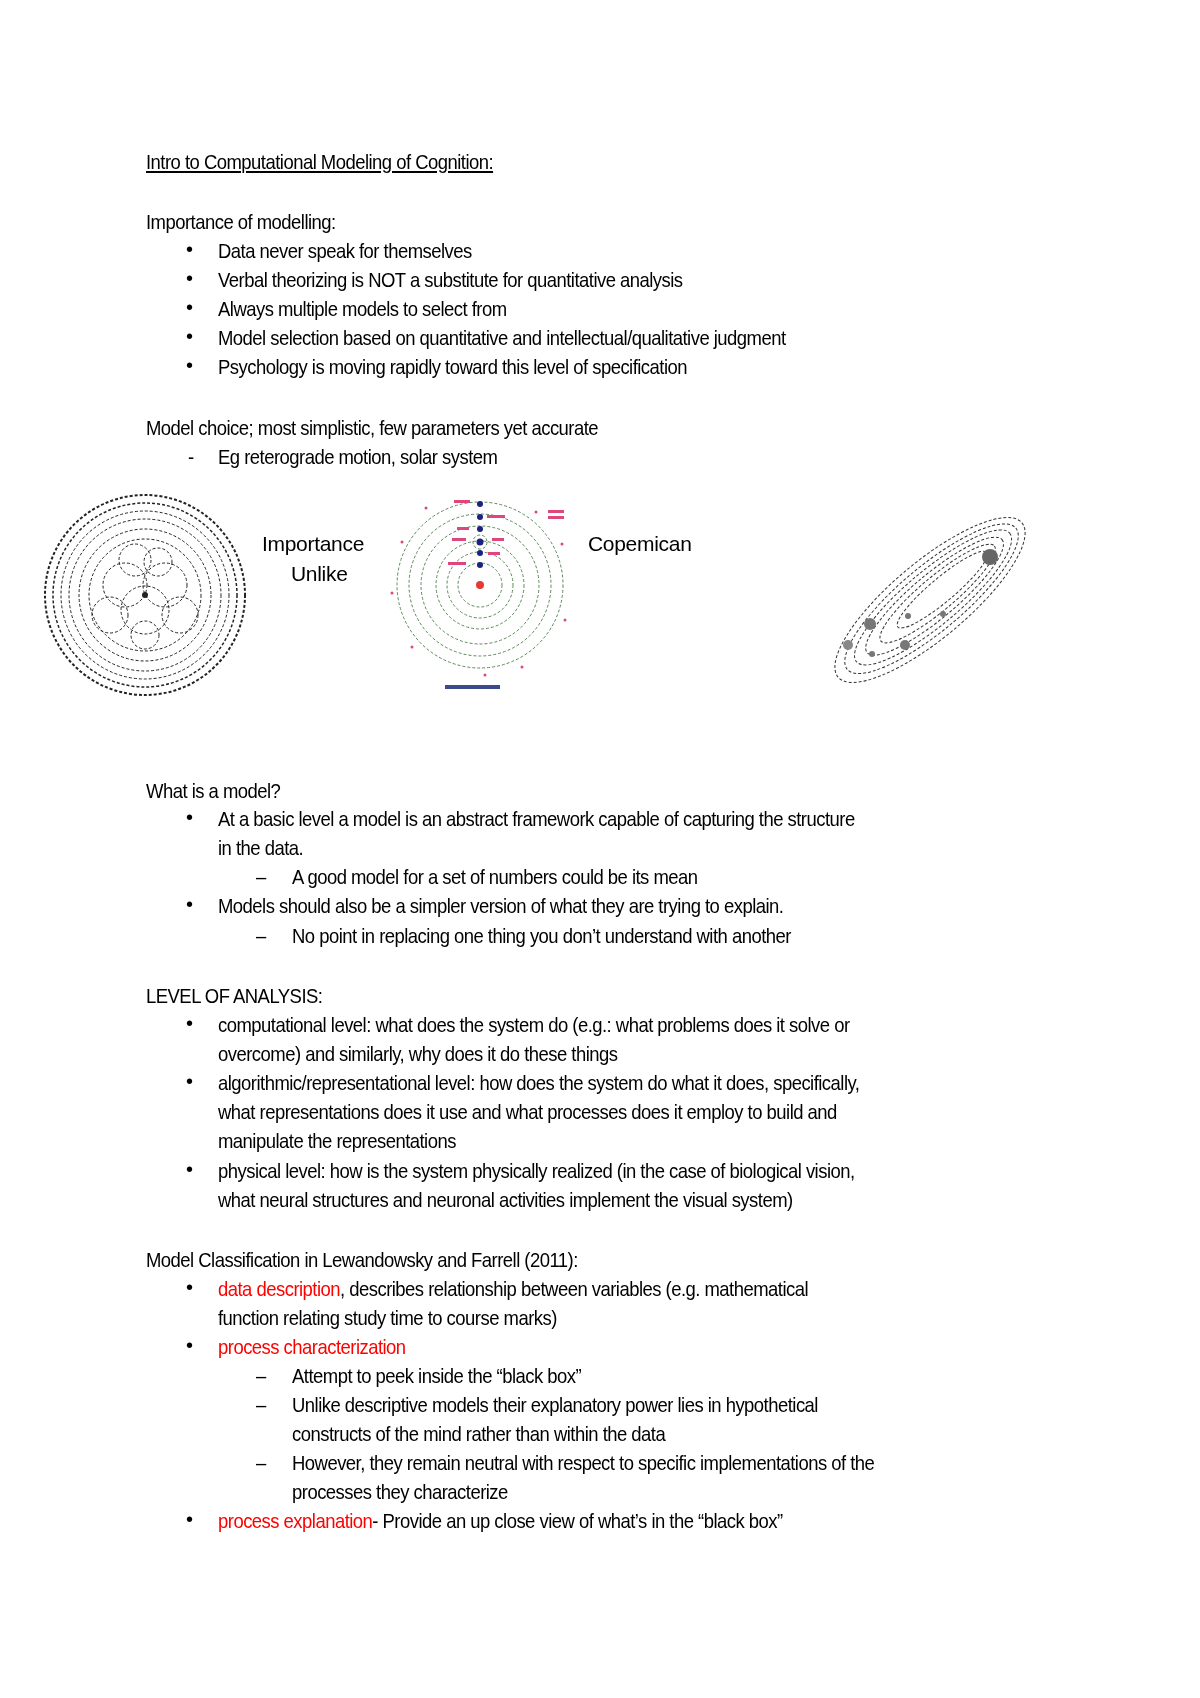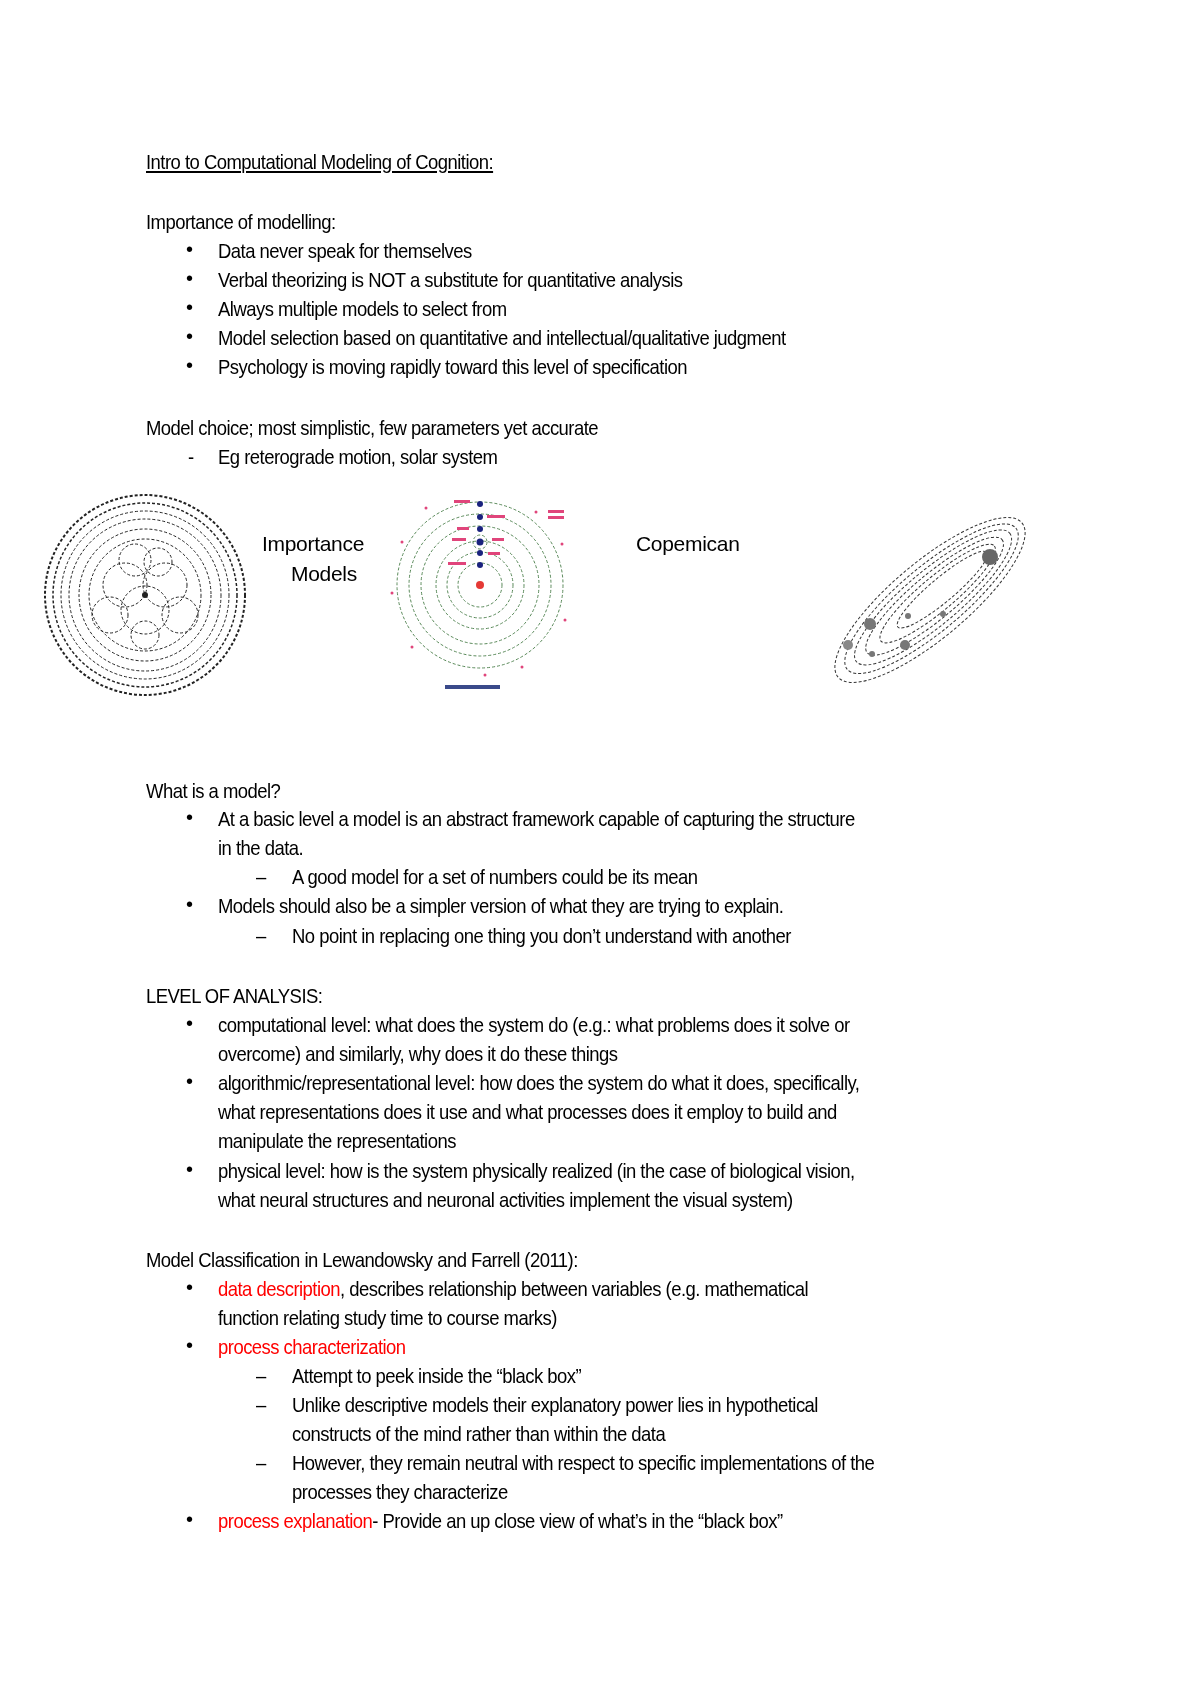--- a/index.html
+++ b/index.html
@@ -50,21 +50,21 @@
       <circle cx="105" cy="120" r="24"></circle>
       <circle cx="95" cy="70" r="16"></circle>
       <circle cx="118" cy="72" r="14"></circle>
       <circle cx="70" cy="125" r="18"></circle>
       <circle cx="140" cy="125" r="18"></circle>
       <circle cx="105" cy="145" r="14"></circle>
     </g>
     <circle cx="105" cy="105" r="3" fill="#222"></circle>
   </svg>
   <div class="lbl" style="left:262px;top:532px;">Importance</div>
-  <div class="lbl" style="left:291px;top:562px;">Models</div>
+  <div class="lbl" style="left:291px;top:562px;">Unlike</div>
 
   <svg class="fig" style="left:390px;top:490px;" width="200" height="210" viewBox="0 0 200 210">
     <g fill="none" stroke="#5a8a5a" stroke-dasharray="3 2">
       <circle cx="90" cy="95" r="83"></circle>
       <circle cx="90" cy="95" r="71"></circle>
       <circle cx="90" cy="95" r="59"></circle>
       <circle cx="90" cy="95" r="44"></circle>
       <circle cx="90" cy="95" r="33"></circle>
       <circle cx="90" cy="95" r="22"></circle>
       <circle cx="90" cy="52" r="7"></circle>
@@ -93,21 +93,21 @@
       <circle cx="12" cy="52" r="1.5"></circle>
         <circle cx="172" cy="54" r="1.5"></circle>
       <circle cx="2" cy="103" r="1.5"></circle>
         <circle cx="175" cy="130" r="1.5"></circle>
       <circle cx="22" cy="157" r="1.5"></circle>
         <circle cx="132" cy="177" r="1.5"></circle>
       <circle cx="95" cy="185" r="1.5"></circle>
     </g>
     <rect x="55" y="195" width="55" height="4" fill="#3a4a8a"></rect>
   </svg>
-  <div class="lbl" style="left:636px;top:532px;">Copemican</div>
+  <div class="lbl" style="left:588px;top:532px;">Copemican</div>
 
   <svg class="fig" style="left:810px;top:500px;" width="240" height="200" viewBox="0 0 240 200">
     <g fill="none" stroke="#333" stroke-dasharray="3 2" transform="rotate(-40 120 100)">
       <ellipse cx="120" cy="100" rx="120" ry="38"></ellipse>
       <ellipse cx="122" cy="100" rx="110" ry="32"></ellipse>
       <ellipse cx="124" cy="100" rx="100" ry="27"></ellipse>
       <ellipse cx="126" cy="100" rx="88" ry="22"></ellipse>
       <ellipse cx="130" cy="100" rx="74" ry="17"></ellipse>
       <ellipse cx="136" cy="100" rx="58" ry="12"></ellipse>
     </g>

